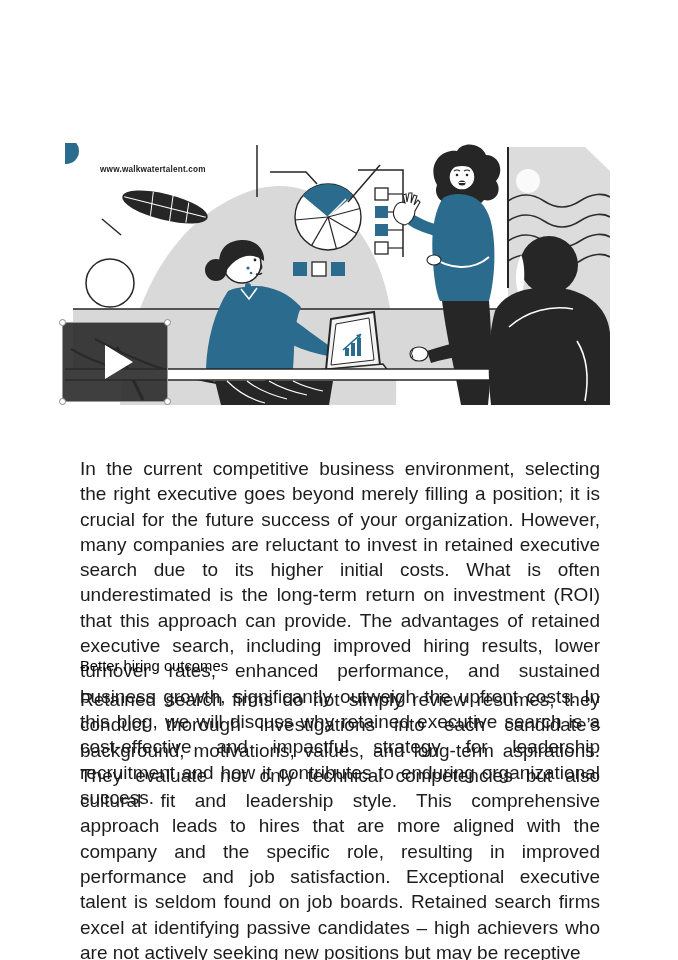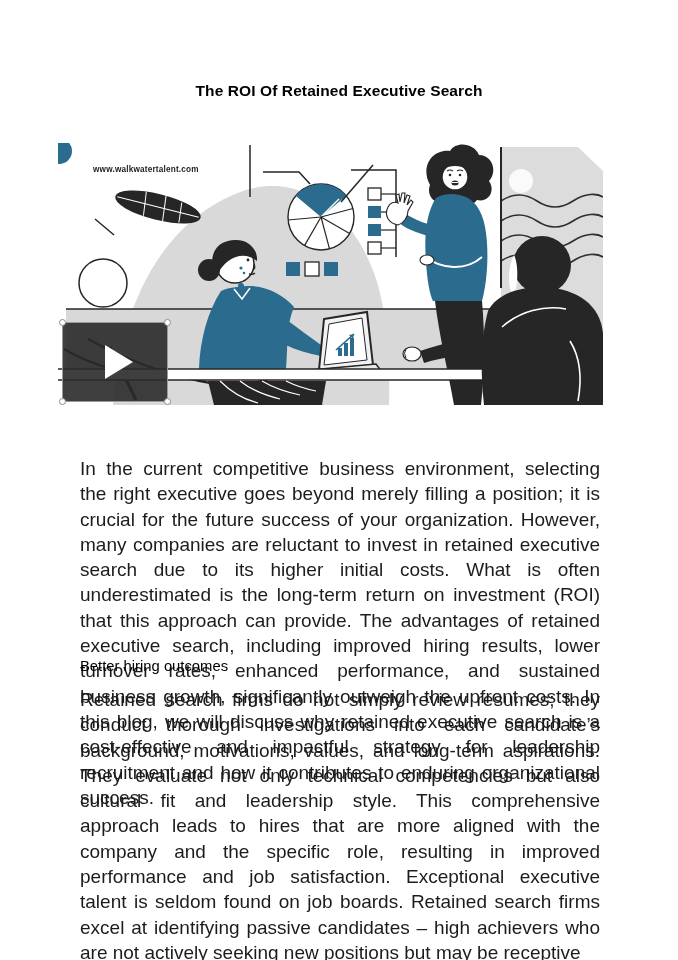--- a/index.html
+++ b/index.html
@@ -4,21 +4,21 @@
 <style>
   html,body{margin:0;padding:0;background:#ffffff;}
   .page{
     position:relative;width:678px;height:960px;background:#ffffff;
     font-family:"Liberation Sans", sans-serif;color:#1c1c1c;overflow:hidden;
   }
   .doc-title{
     position:absolute;top:82px;left:0;width:678px;text-align:center;
     font-size:15.5px;font-weight:bold;color:#000;letter-spacing:.1px;
   }
-  .illustration-wrap{position:absolute;left:58px;top:143px;width:545px;height:262px;text-align:right;}
+  .illustration-wrap{position:absolute;left:65px;top:143px;width:545px;height:262px;text-align:right;}
   .illustration-wrap svg{display:block;}
   .play-button{
     position:absolute;left:62px;top:322px;width:106px;height:80px;
     background:rgba(42,42,42,0.9);border:1px solid #9a9a9a;border-radius:5px;
     display:flex;align-items:center;justify-content:center;cursor:pointer;box-sizing:border-box;
   }
   .play-triangle{
     width:0;height:0;margin-left:8px;
     border-top:17px solid transparent;border-bottom:17px solid transparent;
     border-left:28px solid #ffffff;
@@ -37,21 +37,20 @@
   .section-heading{
     position:absolute;left:80px;top:658px;font-size:14.8px;font-weight:normal;color:#000;
   }
   .para-2{top:668px;}
 </style>
 </head>
 <body>
 
 <div class="page">
 
-  <div class="doc-title">The ROI Of Retained Executive Search</div>
 
   <div class="illustration-wrap">
     <svg width="545" height="262" viewBox="0 0 545 262" xmlns="http://www.w3.org/2000/svg">
 
       <g>
         <circle cx="1" cy="8" r="13" fill="#2b6b8e"></circle>
         <path d="M55,262 C60,180 95,80 185,48 C250,26 305,80 322,150 C330,185 332,225 331,262 Z" fill="#d9d9d9"></path>
         <line x1="37" y1="76" x2="56" y2="92" stroke="#262626" stroke-width="1.5"></line>
         <circle cx="45" cy="140" r="24" fill="none" stroke="#262626" stroke-width="1.5"></circle>
         <g transform="rotate(14 100 64)">

